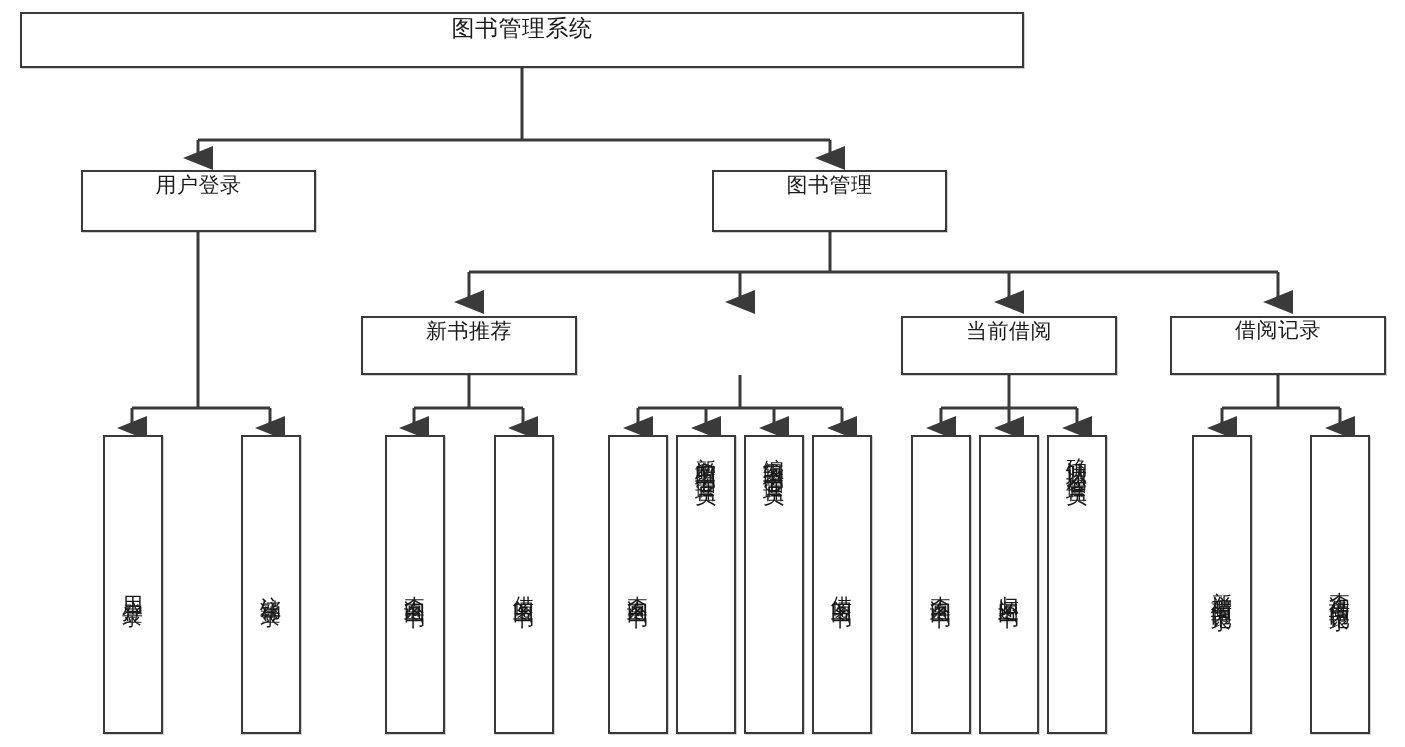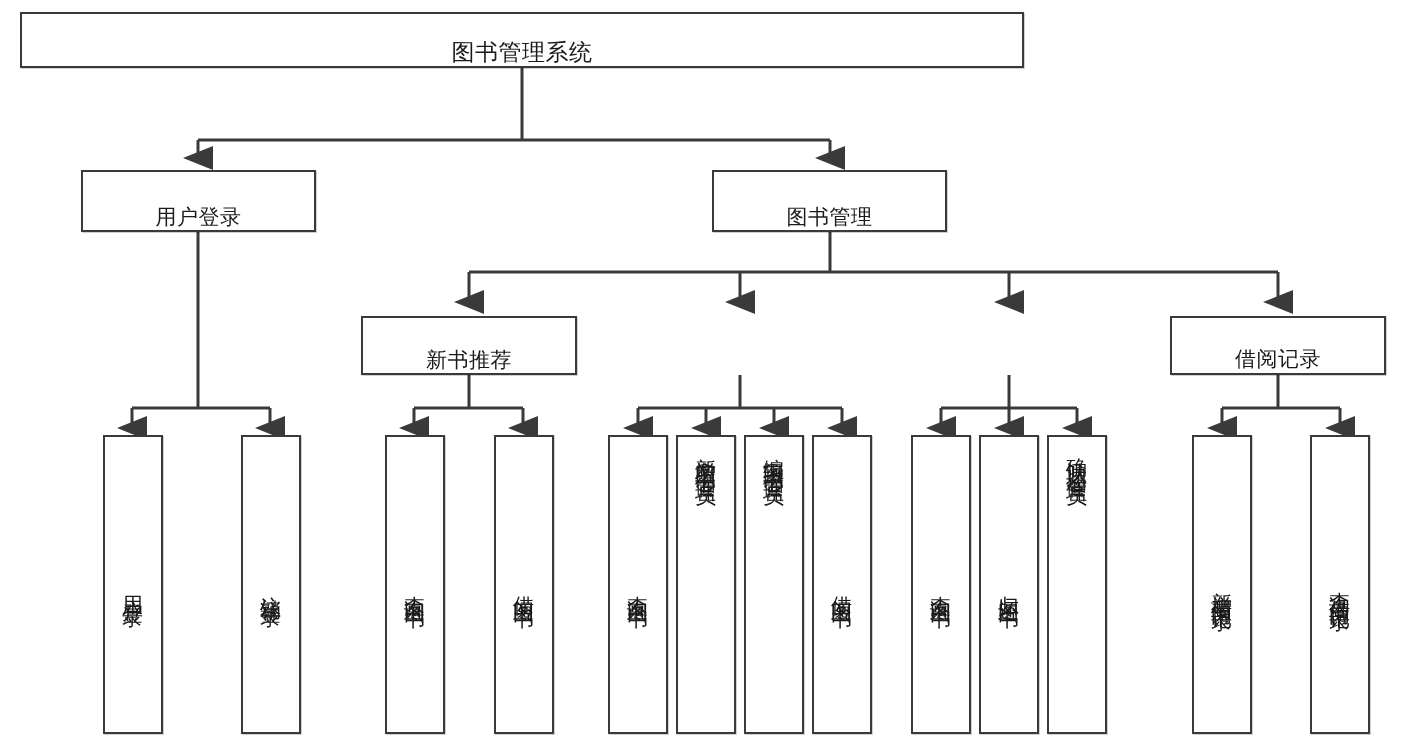--- a/index.html
+++ b/index.html
@@ -26,21 +26,21 @@
     width: 1405px;
     height: 747px;
     pointer-events: none;
   }
   .node {
     position: absolute;
     box-sizing: border-box;
     border: 2.5px solid #3a3a3a;
     background: #ffffff;
     display: flex;
-    align-items: flex-end;
+    align-items: flex-start;
     justify-content: center;
     color: #1a1a1a;
     box-shadow: 1px 1px 0 rgba(0,0,0,0.18);
   }
   .node.level0 {
     font-size: 23px;
   }
   .node.level1 {
     font-size: 21px;
   }
@@ -145,20 +145,23 @@
   <div class="node level1" style="left:81px; top:170px; width:235px; height:62px;">
     <span class="label">用户登录</span>
   </div>
   <div class="node level2" style="left:361px; top:316px; width:216px; height:59px;">
     <span class="label">新书推荐</span>
   </div>
 
   <div class="node level1" style="left:712px; top:170px; width:235px; height:62px;">
     <span class="label">图书管理</span>
   </div>
+  <div class="node level2" style="left:901px; top:316px; width:216px; height:59px;">
+    <span class="label">当前借阅</span>
+  </div>
   <div class="node level2" style="left:1170px; top:316px; width:216px; height:59px;font-family:Liberation Serif, serif;">
     <span class="label">借阅记录</span>
   </div>
 
   <div class="node leaf anchor-center" style="left:103px; top:435px; width:60px; height:299px;">
     <span class="label">用户登录</span>
   </div>
   <div class="node leaf anchor-center" style="left:241px; top:435px; width:60px; height:299px;">
     <span class="label">注销登录</span>
   </div>

